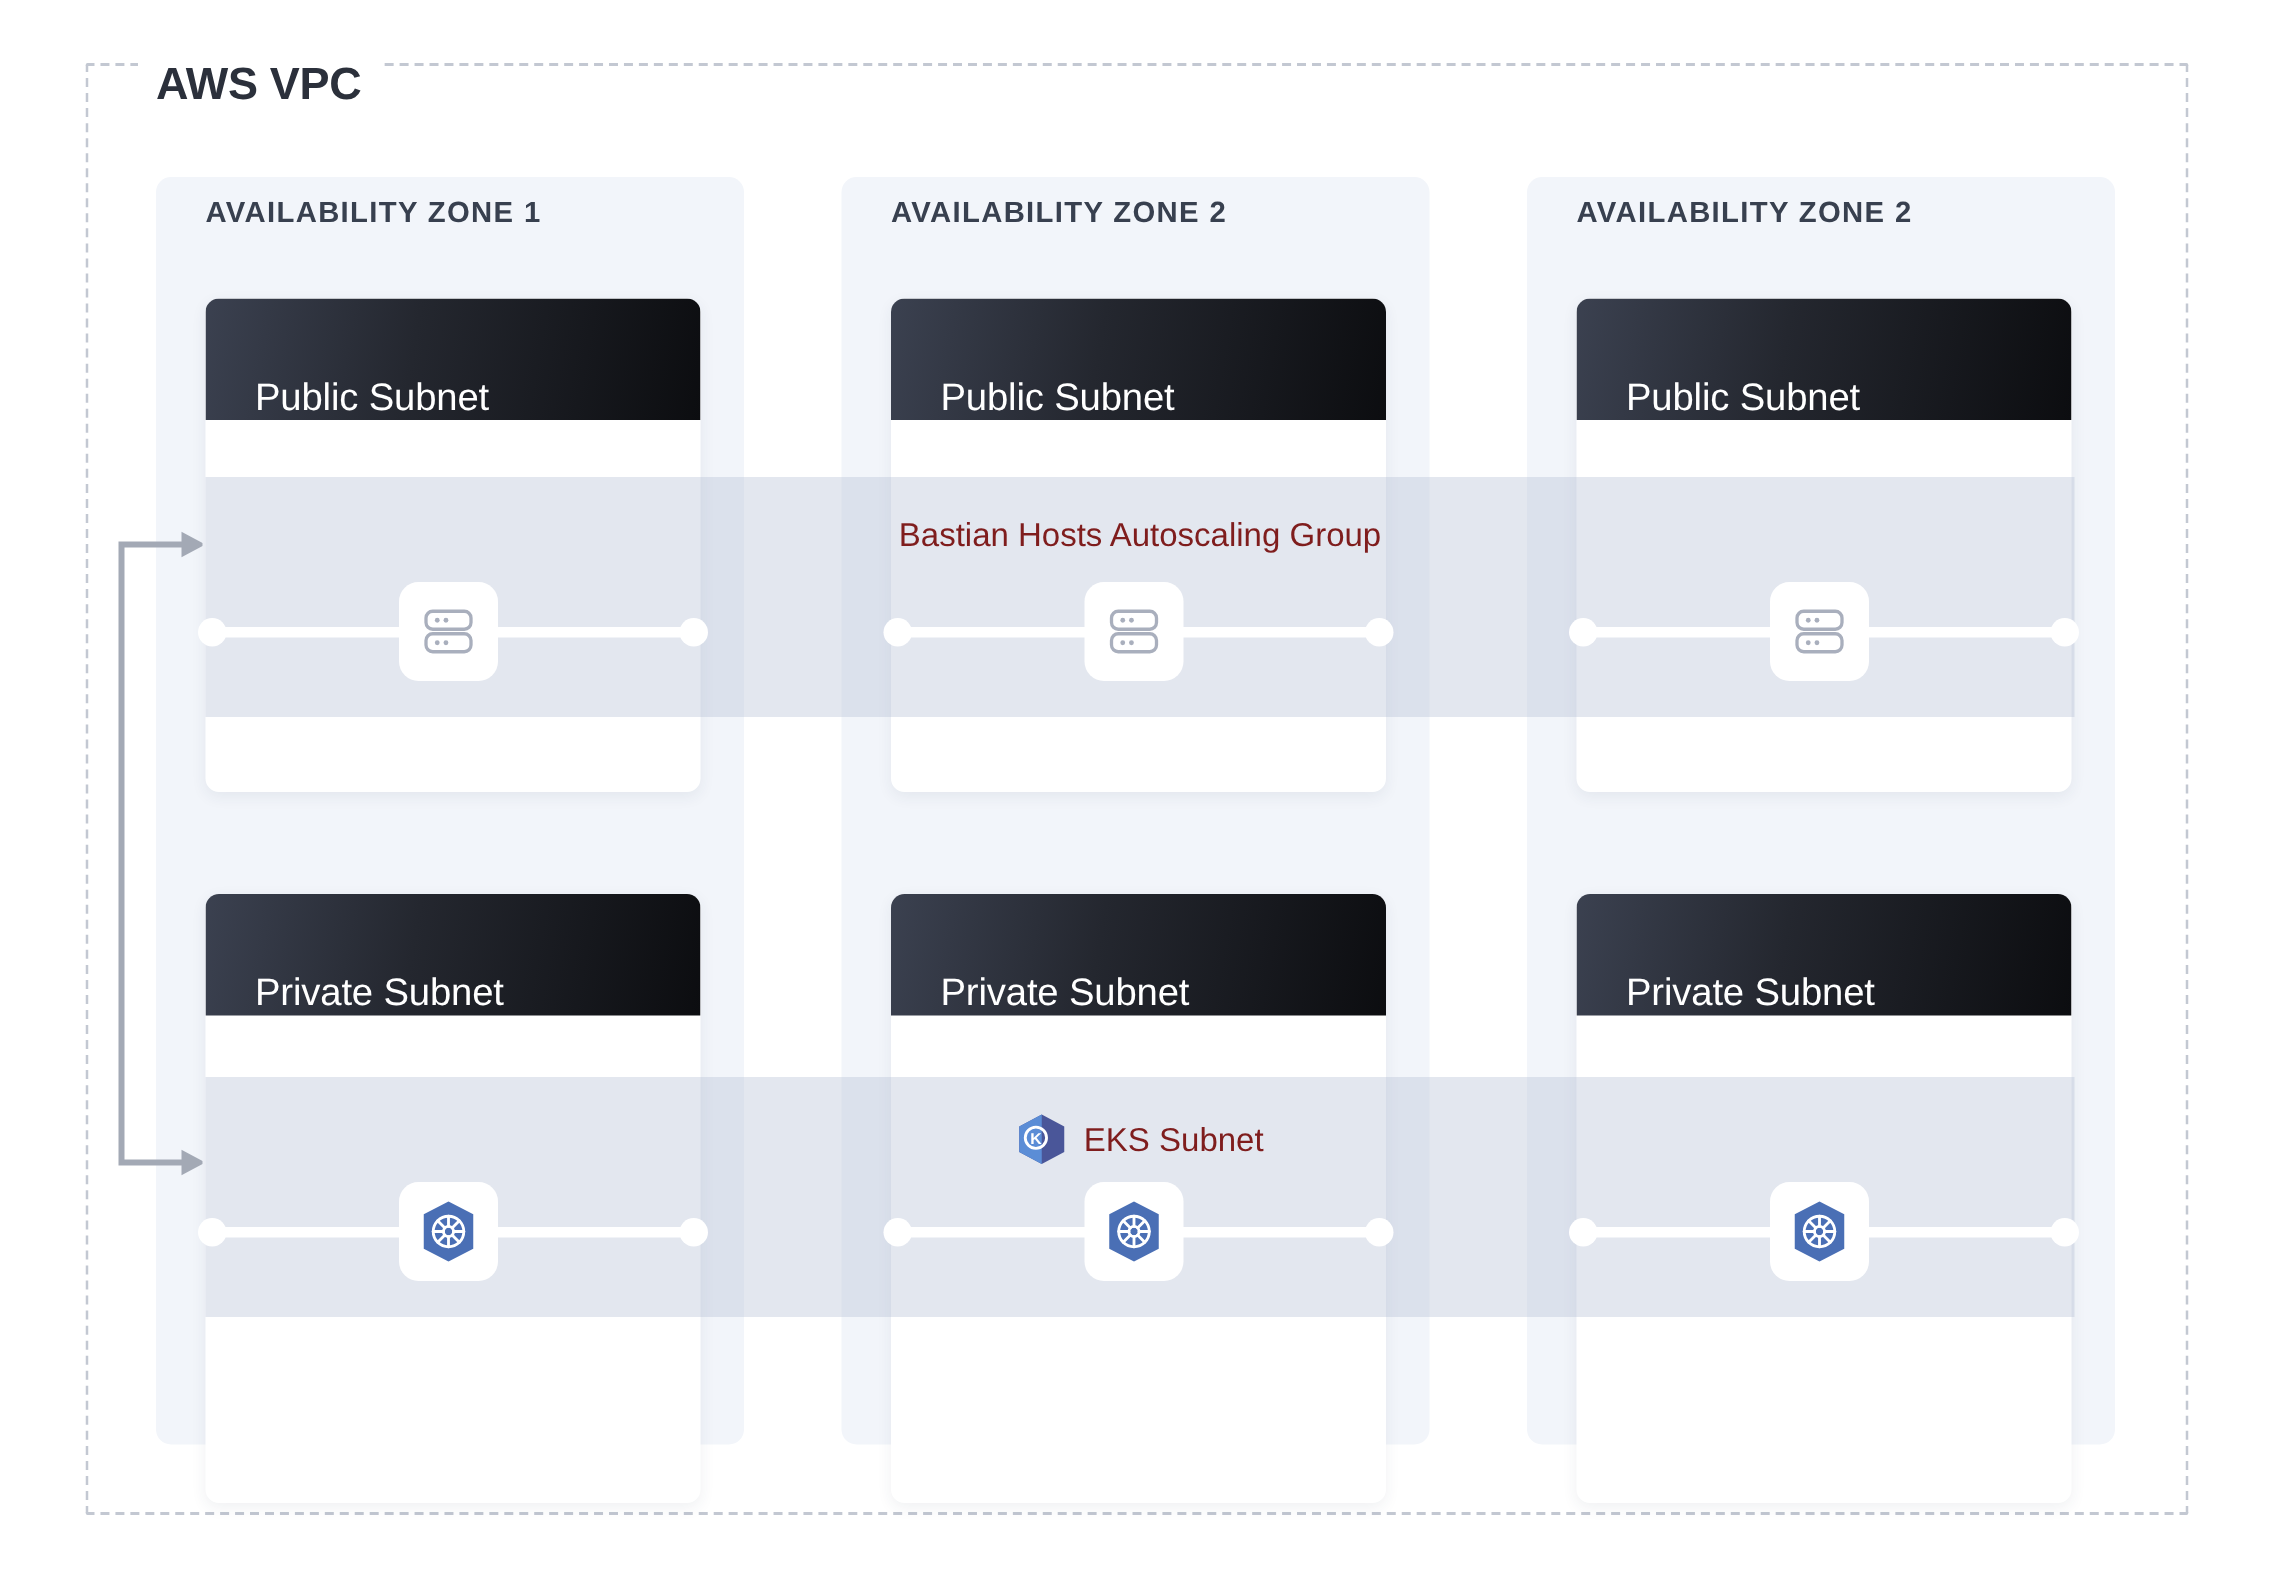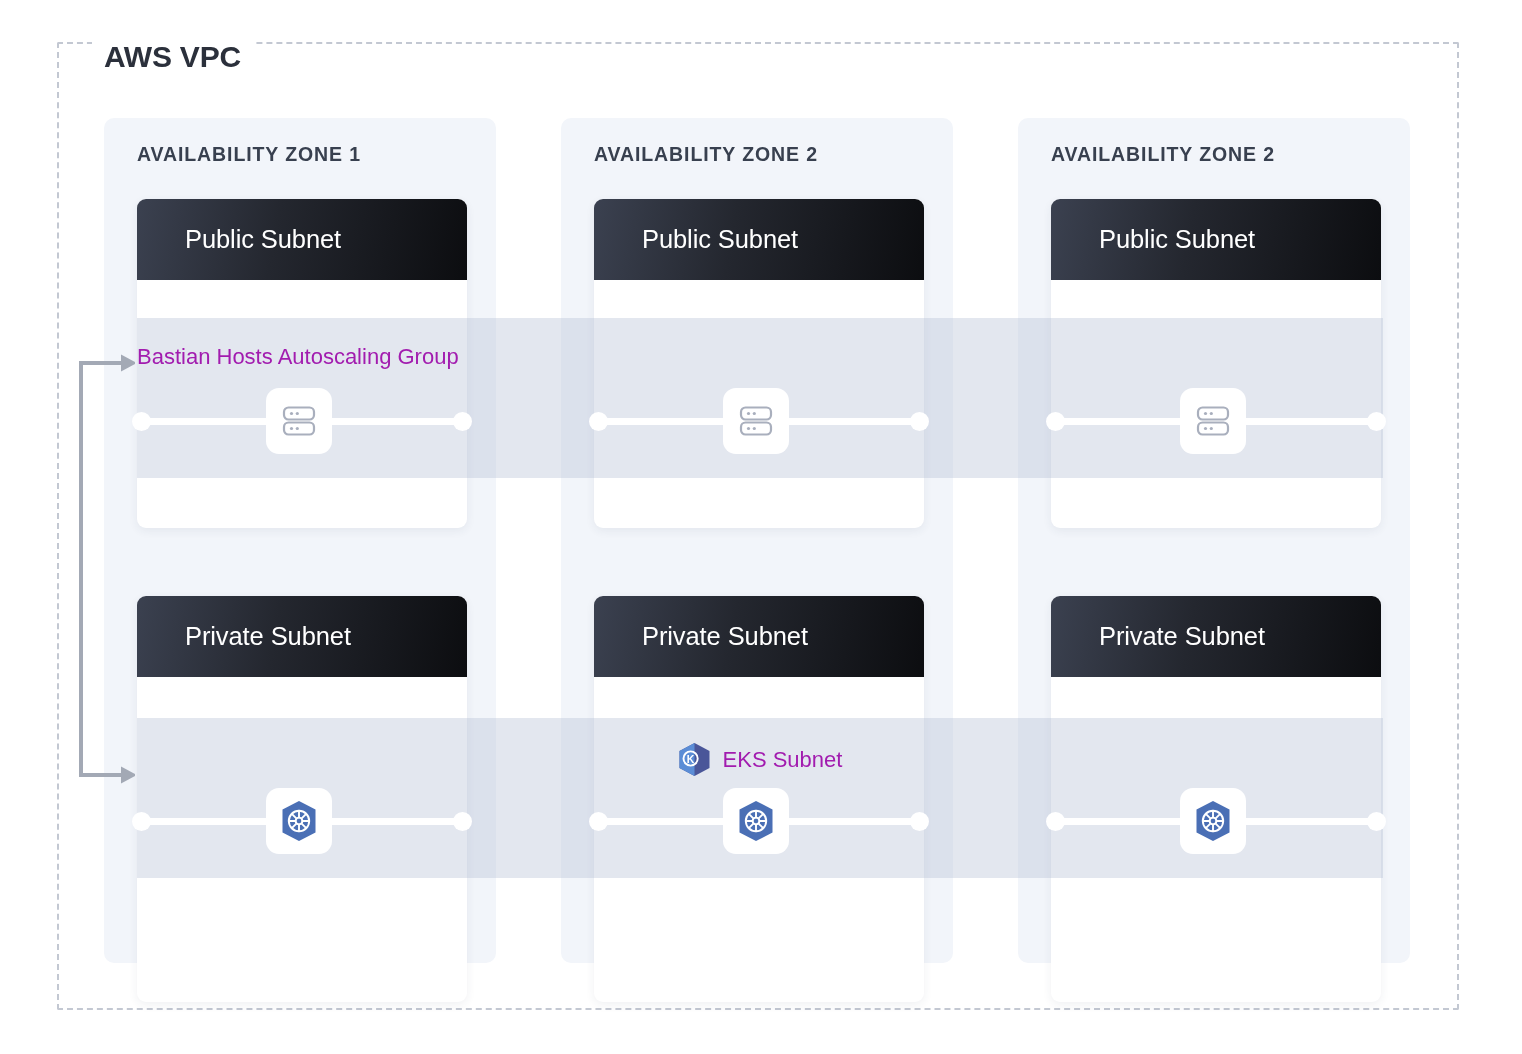--- a/index.html
+++ b/index.html
@@ -54,21 +54,21 @@
     background: #f2f5fa;
     border-radius: 10px;
   }
   .az-col.c1 { left: 104px; }
   .az-col.c2 { left: 561px; }
   .az-col.c3 { left: 1018px; }
 
   .az-label {
     position: absolute;
     left: 33px;
-    top: 25px;
+    top: 13px;
     font-size: 19.5px;
     font-weight: bold;
     letter-spacing: 0.9px;
     color: #38404f;
     white-space: nowrap;
   }
 
   
   .subnet {
     position: absolute;
@@ -82,22 +82,22 @@
   .subnet.private { top: 596px; height: 406px; }
 
   .subnet.x1 { left: 137px; }
   .subnet.x2 { left: 594px; }
   .subnet.x3 { left: 1051px; }
 
   .subnet-header {
     height: 81px;
     background: linear-gradient(100deg, #3b4150 0%, #24272f 42%, #0c0d10 100%);
     display: flex;
-    align-items: center;
-    padding-left: 48px;
+    align-items: flex-end;
+    padding-left: 33px;
     box-sizing: border-box;
   }
   .subnet-header-title {
     color: #ffffff;
     font-size: 25.5px;
     font-weight: normal;
     letter-spacing: -0.1px;
     white-space: nowrap;
   }
 
@@ -109,23 +109,23 @@
     background: rgba(182, 192, 212, 0.38);
   }
   .band.bastion { top: 318px; height: 160px; }
   .band.eks     { top: 718px; height: 160px; }
 
   .band-label {
     position: absolute;
     top: 24px;
     left: 0;
     width: 100%;
-    text-align: left;
+    text-align: center;
     font-size: 22px;
-    color: #a21caf;
+    color: #7f1d1d;
     white-space: nowrap;
     line-height: 30px;
   }
   .band-label.with-icon {
     display: flex;
     align-items: center;
     justify-content: center;
     gap: 12px;
   }
 

